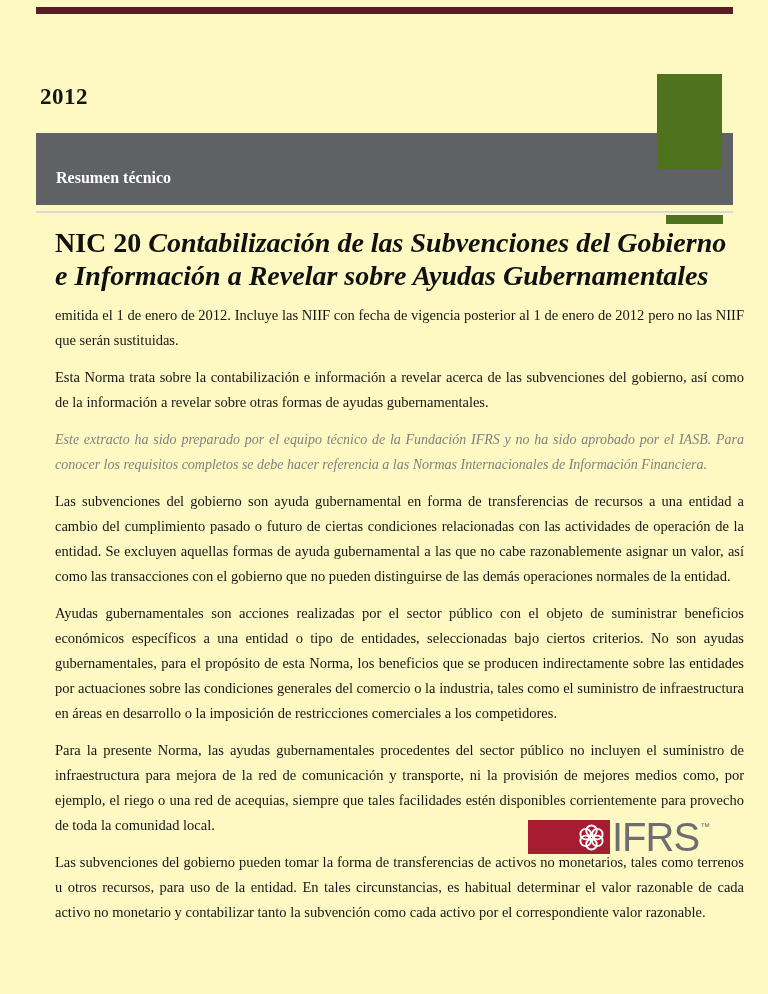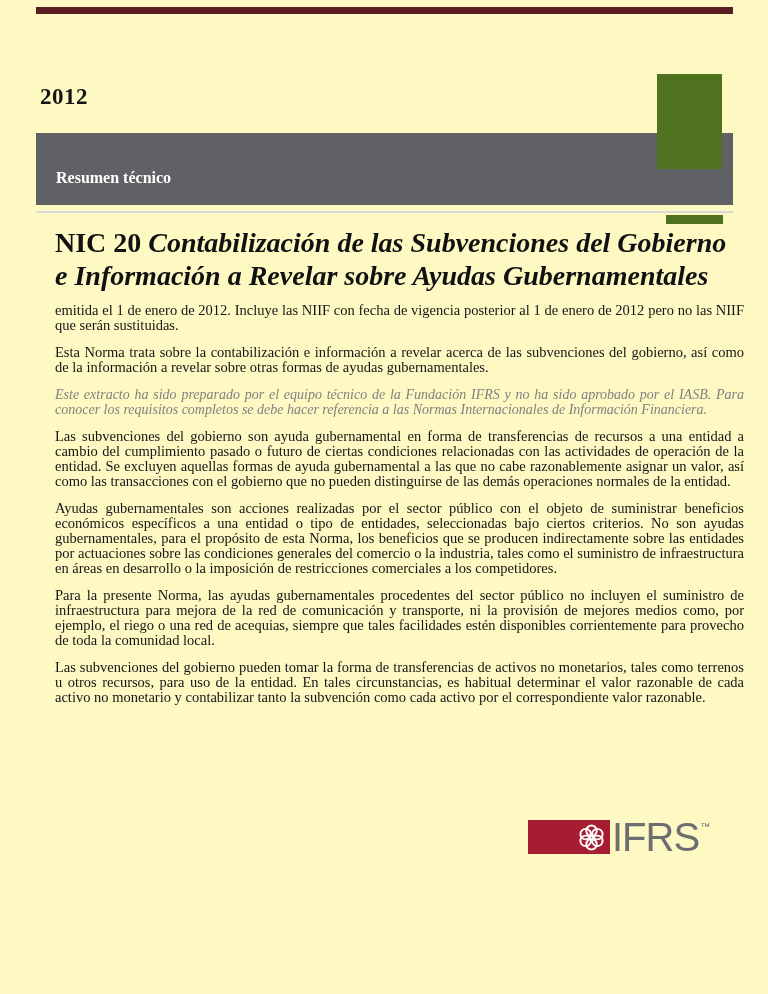--- a/index.html
+++ b/index.html
@@ -69,21 +69,21 @@
   .doc-title {
     font-size: 28px;
     font-weight: bold;
     line-height: 1.18;
     margin: 0 0 11px 0;
     color: #111111;
   }
   .doc-title .t-italic { font-style: italic; }
   .para {
     font-size: 14.5px;
-    line-height: 15px;
+    line-height: 25px;
     text-align: justify;
     margin: 0 0 12px 0;
   }
   .disclaimer {
     font-style: italic;
     color: var(--note-gray, #808080);
     font-size: 14px;
   }
   .ifrs-logo {
     position: absolute;

